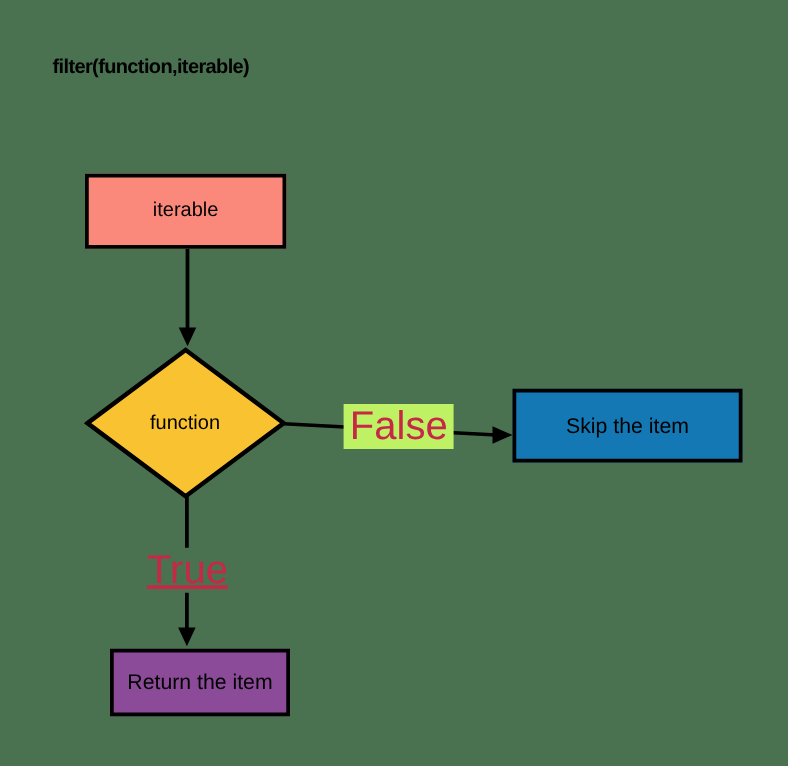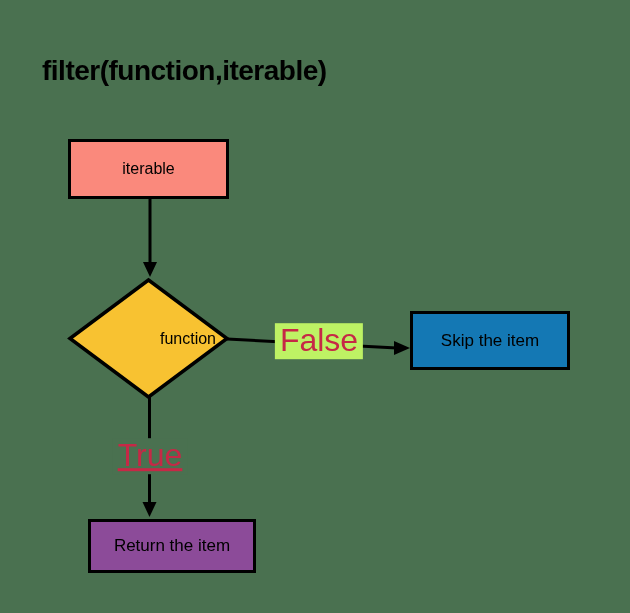--- a/index.html
+++ b/index.html
@@ -18,22 +18,22 @@
   .edges-layer {
     position: absolute;
     left: 0;
     top: 0;
     width: 630px;
     height: 613px;
   }
   .diagram-title {
     position: absolute;
     left: 42px;
-    top: 55px;
-    font-size: 28px;
+    top: 45px;
+    font-size: 16px;
     font-weight: bold;
     letter-spacing: -0.5px;
     color: #000000;
     white-space: nowrap;
   }
   .node {
     position: absolute;
     box-sizing: border-box;
     border: 3px solid #000000;
     display: flex;
@@ -45,40 +45,39 @@
   .node-iterable {
     left: 68px;
     top: 139px;
     width: 161px;
     height: 60px;
     font-size: 16px;
   }
   .node-skip {
     left: 410px;
     top: 311px;
-    width: 160px;
+    width: 184px;
     height: 59px;
     font-size: 17px;
   }
   .node-return {
     left: 88px;
     top: 519px;
-    width: 168px;
+    width: 144px;
     height: 54px;
     font-size: 17px;
   }
   .diamond-label {
     position: absolute;
     left: 148px;
     top: 339px;
     transform: translate(-50%, -50%);
     font-size: 16px;
     color: #000000;
     white-space: nowrap;
-    margin-left: 40px;
   }
   .edge-label {
     position: absolute;
     transform: translate(-50%, -50%);
     font-size: 32px;
     line-height: 1.05;
     padding: 1px 5px;
     white-space: nowrap;
   }
   .edge-label-false {

